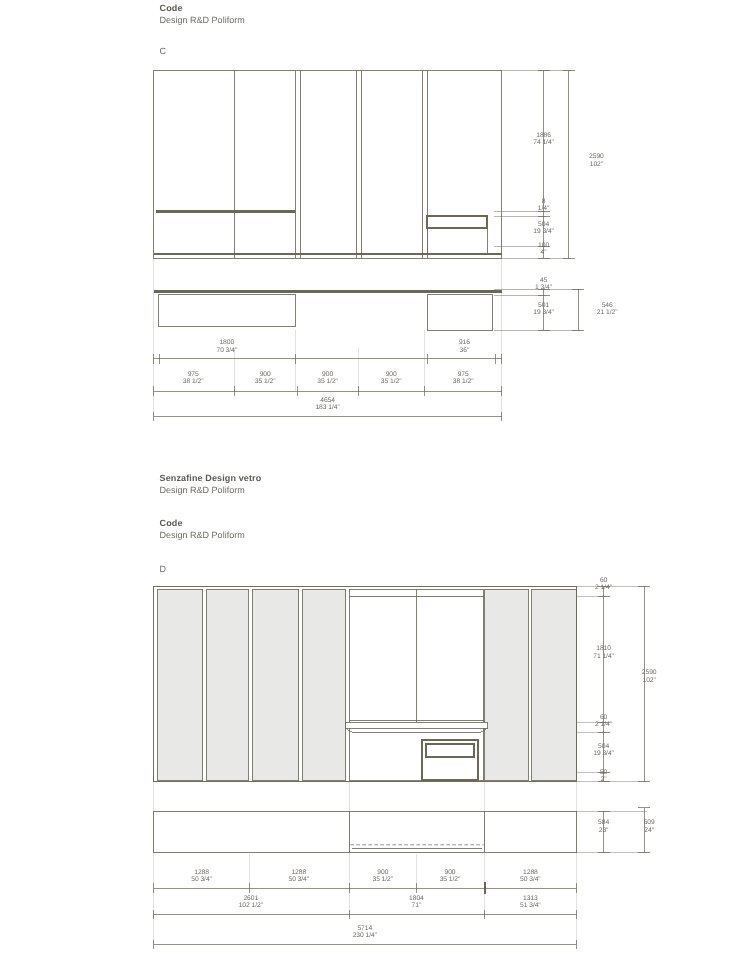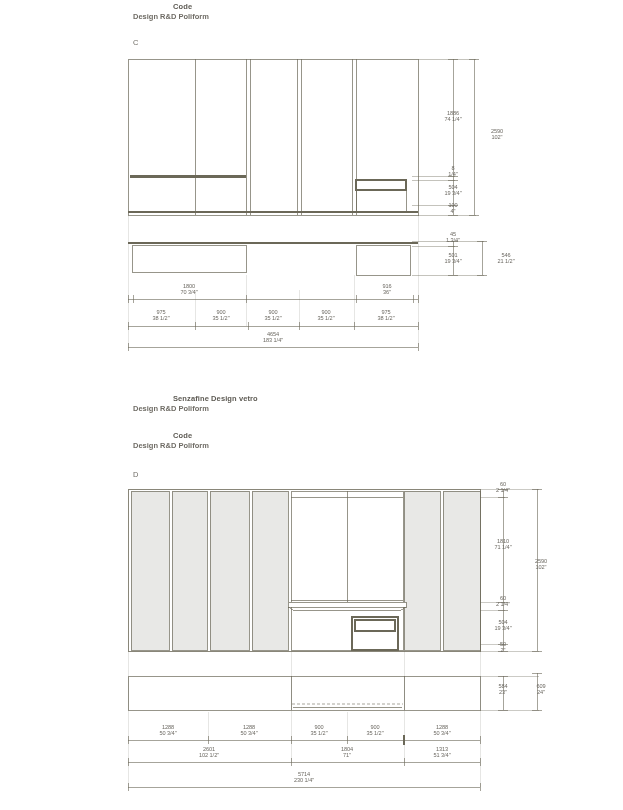--- a/index.html
+++ b/index.html
@@ -20,25 +20,24 @@
 
   
   .txt-block { position: absolute; }
   .ttl {
     font-size: 7.5px;
     font-weight: bold;
     color: #5d5a53;
     letter-spacing: .1px;
     line-height: 10px;
     white-space: nowrap;
-    margin-left: 40px;
   }
   .sub {
     font-size: 7.5px;
-    font-weight: bold;
+    font-weight: normal;
     color: #6f6c65;
     line-height: 10px;
     white-space: nowrap;
   }
   .sheet-letter {
     position: absolute;
     font-size: 7.5px;
     color: #6f6c65;
     line-height: 10px;
   }

